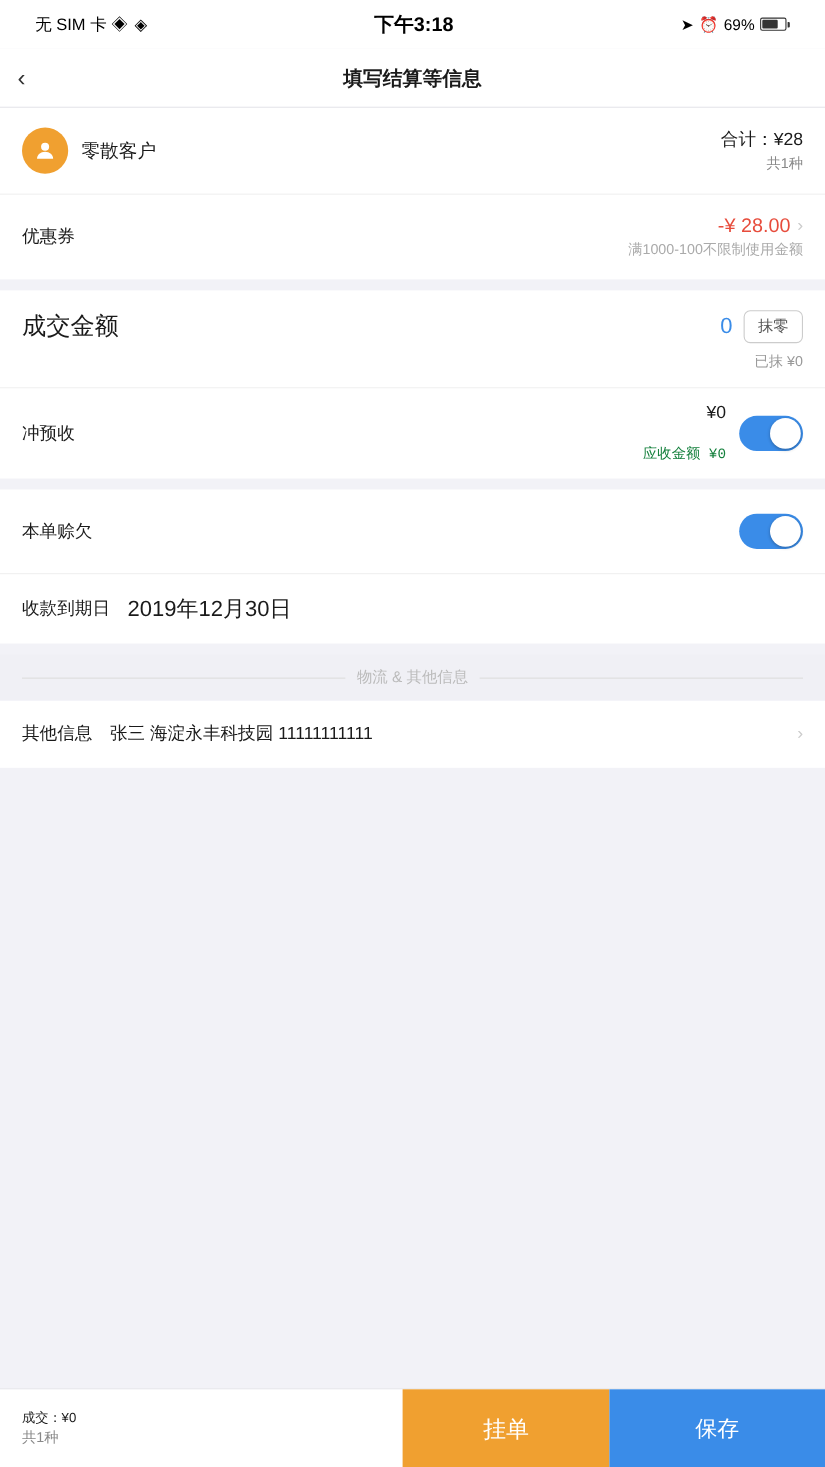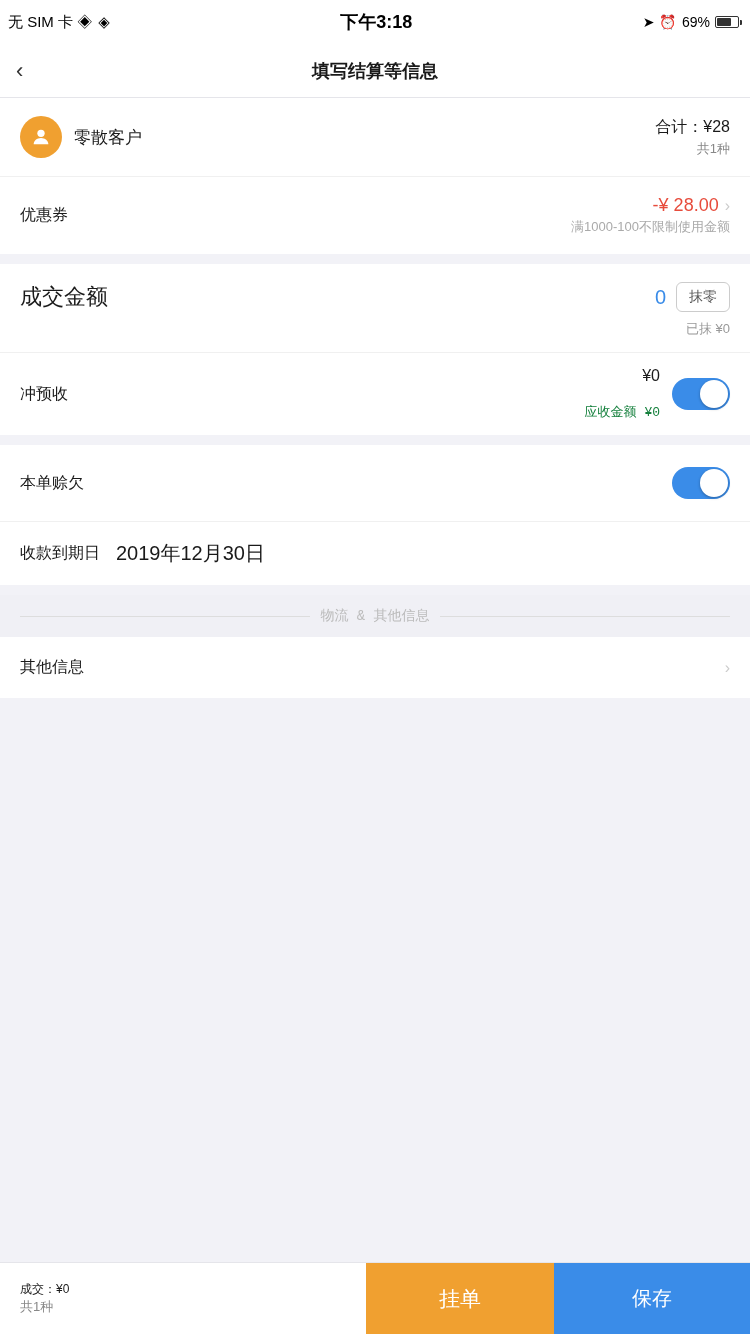--- a/index.html
+++ b/index.html
@@ -13,21 +13,21 @@
       overflow-x: hidden;
     }
 
     
     .status-bar {
       background: #fff;
       height: 44px;
       display: flex;
       align-items: center;
       justify-content: space-between;
-      padding: 0 8px;
+      padding: 0 32px;
       font-size: 15px;
       font-weight: 500;
     }
     .status-left { display: flex; align-items: center; gap: 6px; }
     .status-center { font-size: 18px; font-weight: 600; }
     .status-right { display: flex; align-items: center; gap: 5px; font-size: 14px; }
 
     
     .nav-bar {
       background: #fff;
@@ -177,21 +177,20 @@
       gap: 16px;
     }
     .due-label { font-size: 16px; color: #1a1a1a; }
     .due-value { font-size: 20px; color: #1a1a1a; }
 
     
     .divider-section {
       background: #f0f0f5;
       padding: 12px 20px;
       text-align: left;
-      font-family: Liberation Mono, monospace;
     }
     .divider-text { font-size: 14px; color: #bbb; }
     .divider-line {
       display: flex; align-items: center; gap: 10px;
     }
     .divider-line::before, .divider-line::after {
       content: '';
       flex: 1;
       height: 1px;
       background: #ddd;
@@ -370,20 +369,21 @@
 
   <div class="divider-section">
     <div class="divider-line">
       <span class="divider-text">物流 &amp; 其他信息</span>
     </div>
   </div>
 
   <div class="address-section">
     <div class="address-row">
       <span class="address-label">其他信息</span>
+      <span class="address-value">张三 海淀永丰科技园 11111111111</span>
       <span class="address-chevron">›</span>
     </div>
   </div>
 
 </div>
 
 <div class="bottom-bar">
   <div class="bottom-info">
     <div class="bottom-deal">
       <span>成交：</span><span>¥0</span>

